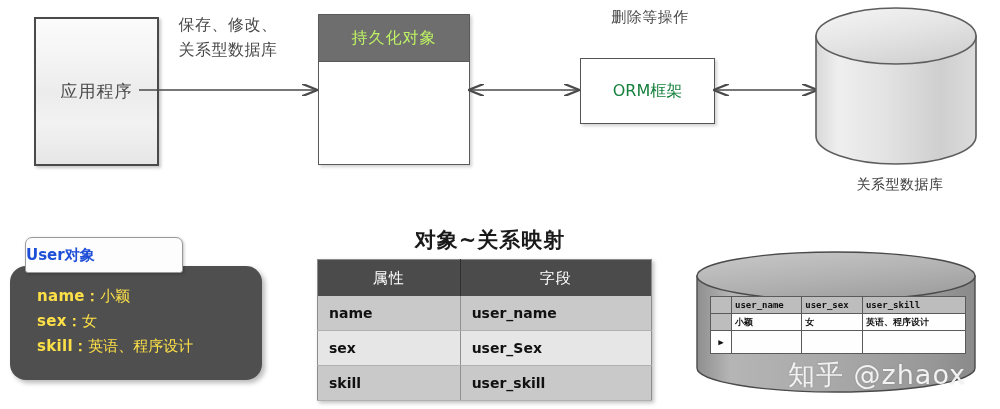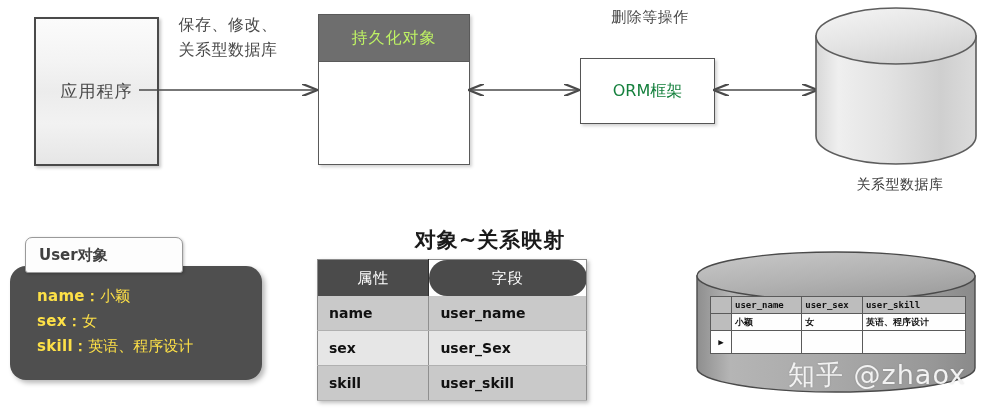--- a/index.html
+++ b/index.html
@@ -79,21 +79,21 @@
   .user-tab{
     left:25px;top:237px;width:156px;height:34px;
     background:#fdfdfd;
     border:1.5px solid #9a9a9a;
     border-radius:7px 7px 3px 3px;
     box-shadow:1px 1px 3px rgba(0,0,0,.25);
     display:flex;align-items:center;
     z-index:3;
   }
   .user-tab .lbl{
-    margin-left:13px;font-size:15px;font-weight:bold;color:#404040;
+    font-size:15px;font-weight:bold;color:#1d4ed8;
   }
   .user-card{
     left:10px;top:266px;width:252px;height:114px;
     background:#4f4f4f;
     border-radius:16px;
     box-shadow:3px 3px 5px rgba(0,0,0,.28);
     z-index:2;
     padding:18px 0 0 27px;box-sizing:border-box;
   }
   .user-card .row{
@@ -104,33 +104,33 @@
     font-family:"DejaVu Serif","Liberation Serif",serif;
     font-weight:normal;
   }
 
   
   .map-title{
     left:330px;top:226px;width:320px;text-align:center;
     font-size:21px;font-weight:bold;color:#1a1a1a;letter-spacing:1px;
   }
   .map-table{
-    left:317px;top:259px;width:270px;
+    left:317px;top:259px;width:335px;
     border-collapse:collapse;
     box-shadow:2px 2px 4px rgba(0,0,0,.25);
     border:1px solid #8c8c8c;
   }
   .map-table th{
     background:#4b4b4b;color:#ffffff;
     font-family:"DejaVu Serif","Liberation Serif",serif;
     font-weight:normal;font-size:15px;
     height:34px;text-align:center;letter-spacing:1px;
     border-right:1px solid #2f2f2f;
   }
-  .map-table th:last-child{border-right:none;border-radius:18px;}
+  .map-table th:last-child{border-right:none;}
   .map-table td{
     height:32px;font-size:14px;font-weight:bold;color:#111;
     padding-left:11px;border-right:1px solid #8f8f8f;
     border-bottom:1px solid #b0b0b0;
   }
   .map-table td:last-child{border-right:none;}
   .map-table tr.odd td{background:#c9c9c9;}
   .map-table tr.even td{background:#e6e6e6;}
   .map-table col.c1{width:146px;}
   .map-table col.c2{width:195px;}

